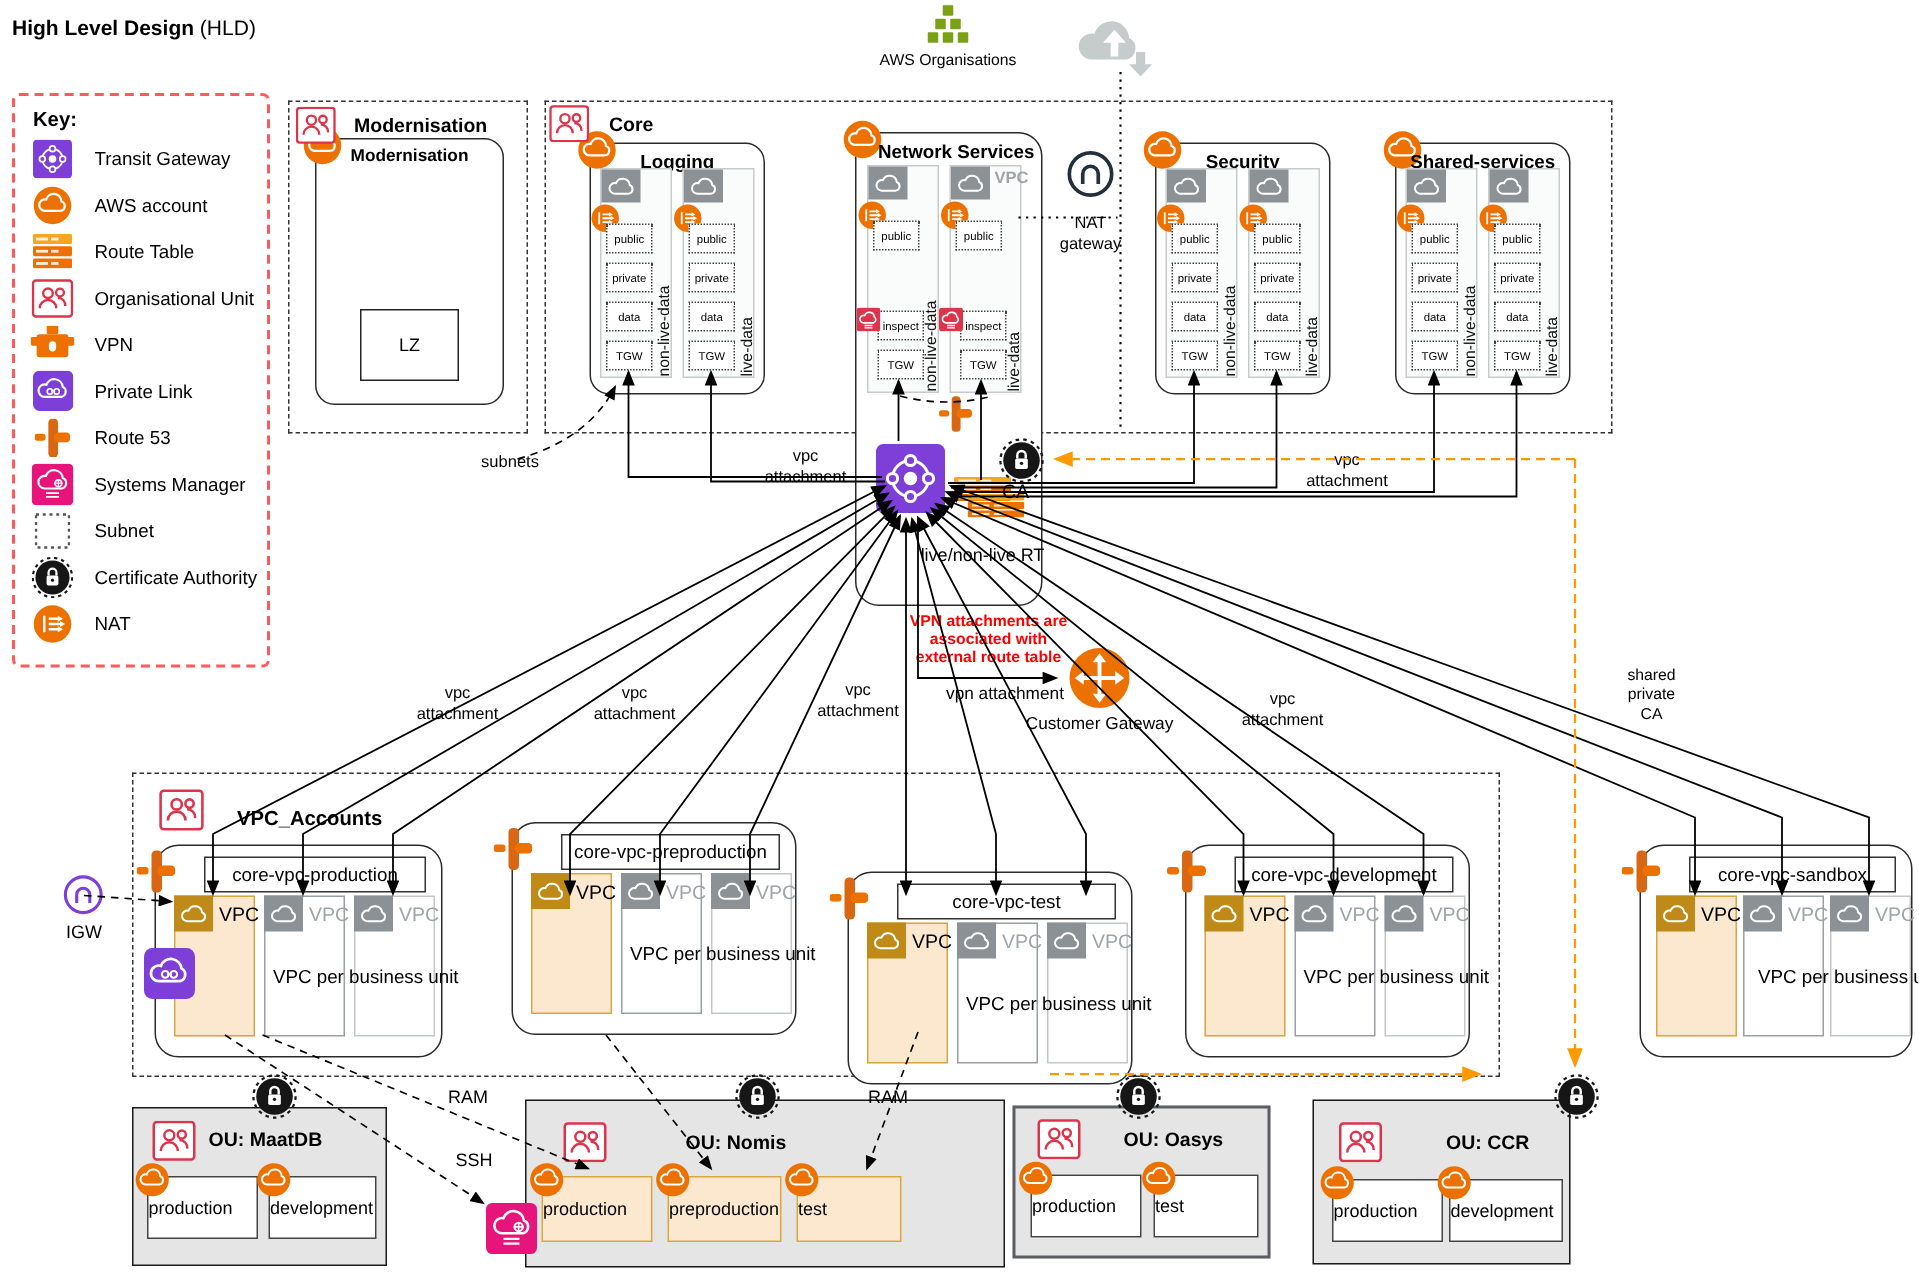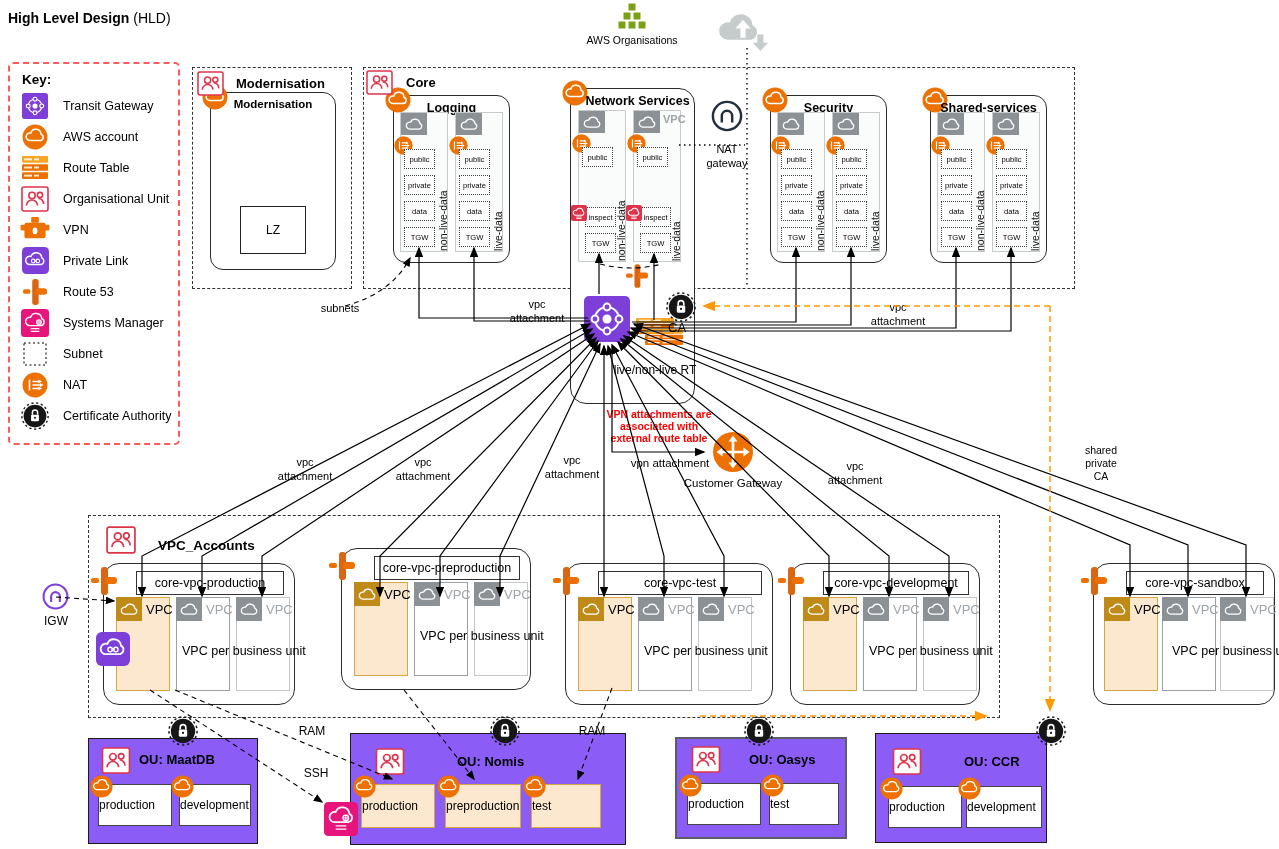--- a/index.html
+++ b/index.html
@@ -34,21 +34,21 @@
   .r53side{position:absolute;left:-13px;top:2px;width:26px;height:30px;}
   .vpcbox{position:absolute;width:54px;height:94px;background:#fff;border:1px solid #9aa0a3;box-sizing:border-box;}
   .vpcbox.hl{background:#FBE8CE;border:1.2px solid #D9A741;}
   .vpcbox.light{border-color:#c3c7c9;}
   .vhead{position:absolute;left:-1px;top:-1px;width:26px;height:24px;background:#8C9196;display:flex;align-items:center;justify-content:center;}
   .vpcbox.hl .vhead{background:#BF8A17;}
   .vpclabel{position:absolute;left:29px;top:4px;font-size:13px;color:#9EA4A8;}
   .vpcbox.hl .vpclabel{color:#000;}
   .perbu{position:absolute;left:42px;top:80px;font-size:12.5px;white-space:nowrap;z-index:6;margin-left:36px;}
   
-  .oubox{position:absolute;border:1.4px solid #1a1a1a;background:#8b5cf6;box-sizing:border-box;}
+  .oubox{position:absolute;border:1.4px solid #1a1a1a;background:#e5e5e5;box-sizing:border-box;}
   .envbox{position:absolute;border:1.1px solid #444;background:#fff;display:flex;align-items:center;justify-content:flex-start;font-size:12px;box-sizing:border-box;}
   .envbox.hl{background:#FBE8CE;border:1.2px solid #D9A741;}
   .envcloud{position:absolute;left:-9px;top:-10px;width:23px;height:23px;}
   
   .lbl{position:absolute;font-size:11px;text-align:center;line-height:1.25;z-index:6;}
   .rednote{position:absolute;left:599px;top:408px;width:120px;text-align:center;font-size:10.5px;font-weight:bold;color:#FF0000;line-height:1.15;z-index:6;}
   #overlay{position:absolute;left:0;top:0;width:1279px;height:849px;z-index:8;pointer-events:none;}
   .ln{stroke:#000;stroke-width:1.2;fill:none;}
   .lnd{stroke:#000;stroke-width:1.1;fill:none;stroke-dasharray:5 4;}
   .lnt{stroke:#000;stroke-width:1.4;fill:none;stroke-dasharray:1.5 3.5;}
@@ -262,33 +262,33 @@
     <div class="keyrow">
         <span class="keyico">
           <svg width="24" height="24">
             <use href="#s-subnet"></use>
           </svg>
         </span>
         <span class="keylabel">Subnet</span>
       </div>
     <div class="keyrow">
         <span class="keyico">
+          <svg width="28" height="28">
+            <use href="#s-ca"></use>
+          </svg>
+        </span>
+        <span class="keylabel">Certificate Authority</span>
+      </div>
+    <div class="keyrow">
+        <span class="keyico">
           <svg width="26" height="26">
             <use href="#s-nat"></use>
           </svg>
         </span>
         <span class="keylabel">NAT</span>
-      </div>
-    <div class="keyrow">
-        <span class="keyico">
-          <svg width="28" height="28">
-            <use href="#s-ca"></use>
-          </svg>
-        </span>
-        <span class="keylabel">Certificate Authority</span>
       </div>
   </div>
 
   <svg class="abs z5" style="left:617px;top:3px" width="30" height="28">
       <use href="#s-org"></use>
     </svg>
   <div class="lbl" style="left:584px;top:34px;width:96px;font-size:10.5px">AWS Organisations</div>
   <svg class="abs z5" style="left:714px;top:8px" width="58" height="45">
       <use href="#s-cloudup"></use>
     </svg>
@@ -640,21 +640,21 @@
     <div class="vpcbox light" style="left:132px;top:33px">
         <div class="vhead">
           <svg width="20" height="15">
             <use href="#s-cloud"></use>
           </svg>
         </div>
         <span class="vpclabel">VPC</span>
       </div>
     <div class="perbu">VPC per business unit</div>
   </div>
-  <div class="acctbox z3" style="left:565px;top:563px;width:208px;height:142px">
+  <div class="acctbox z3" style="left:565px;top:581px;width:190px;height:142px">
     <svg class="r53side">
         <use href="#s-r53"></use>
       </svg>
     <div class="accthead">
         <span>core-vpc-test</span>
       </div>
     <div class="vpcbox hl" style="left:12px;top:33px">
         <div class="vhead">
           <svg width="20" height="15">
             <use href="#s-cloud"></use>
@@ -758,21 +758,21 @@
         </svg>
         <span>production</span>
       </div>
     <div class="envbox" style="left:90px;top:45px;width:72px;height:42px">
         <svg class="envcloud">
           <use href="#s-acct"></use>
         </svg>
         <span>development</span>
       </div>
   </div>
-  <div class="oubox z3" style="left:350px;top:733px;width:276px;height:112px">
+  <div class="oubox z3" style="left:350px;top:733px;width:320px;height:112px">
     <svg class="abs" style="left:24px;top:14px" width="30" height="27">
         <use href="#s-ou"></use>
       </svg>
     <div class="outitle" style="left:106px;top:20px">OU: Nomis</div>
     <div class="envbox hl" style="left:10px;top:50px;width:74px;height:44px">
         <svg class="envcloud">
           <use href="#s-acct"></use>
         </svg>
         <span>production</span>
       </div>

